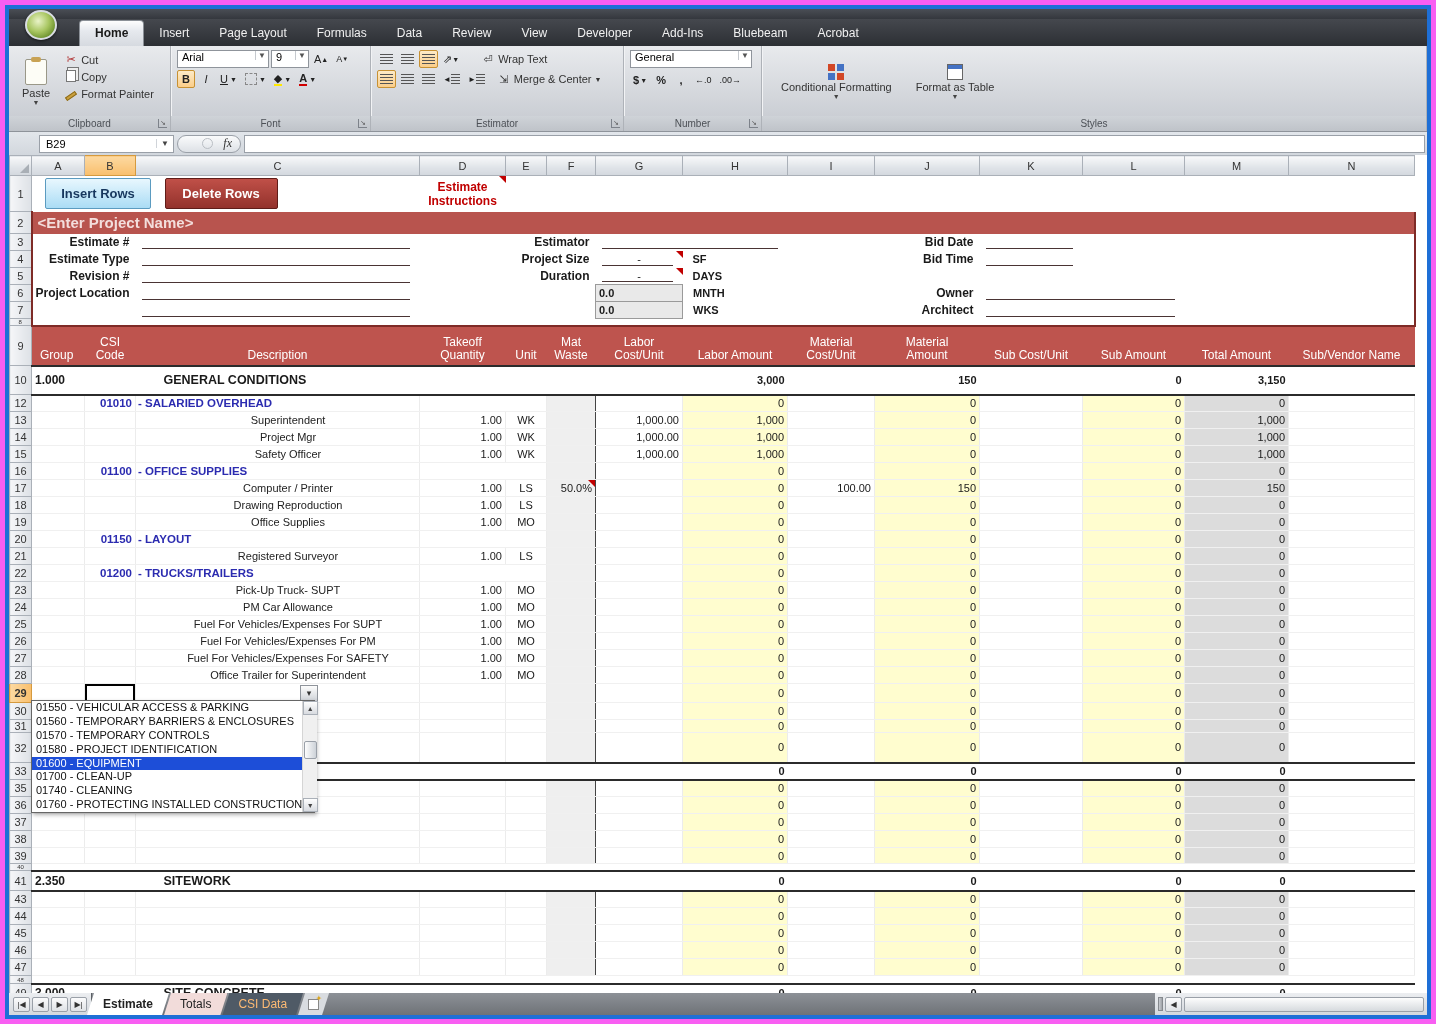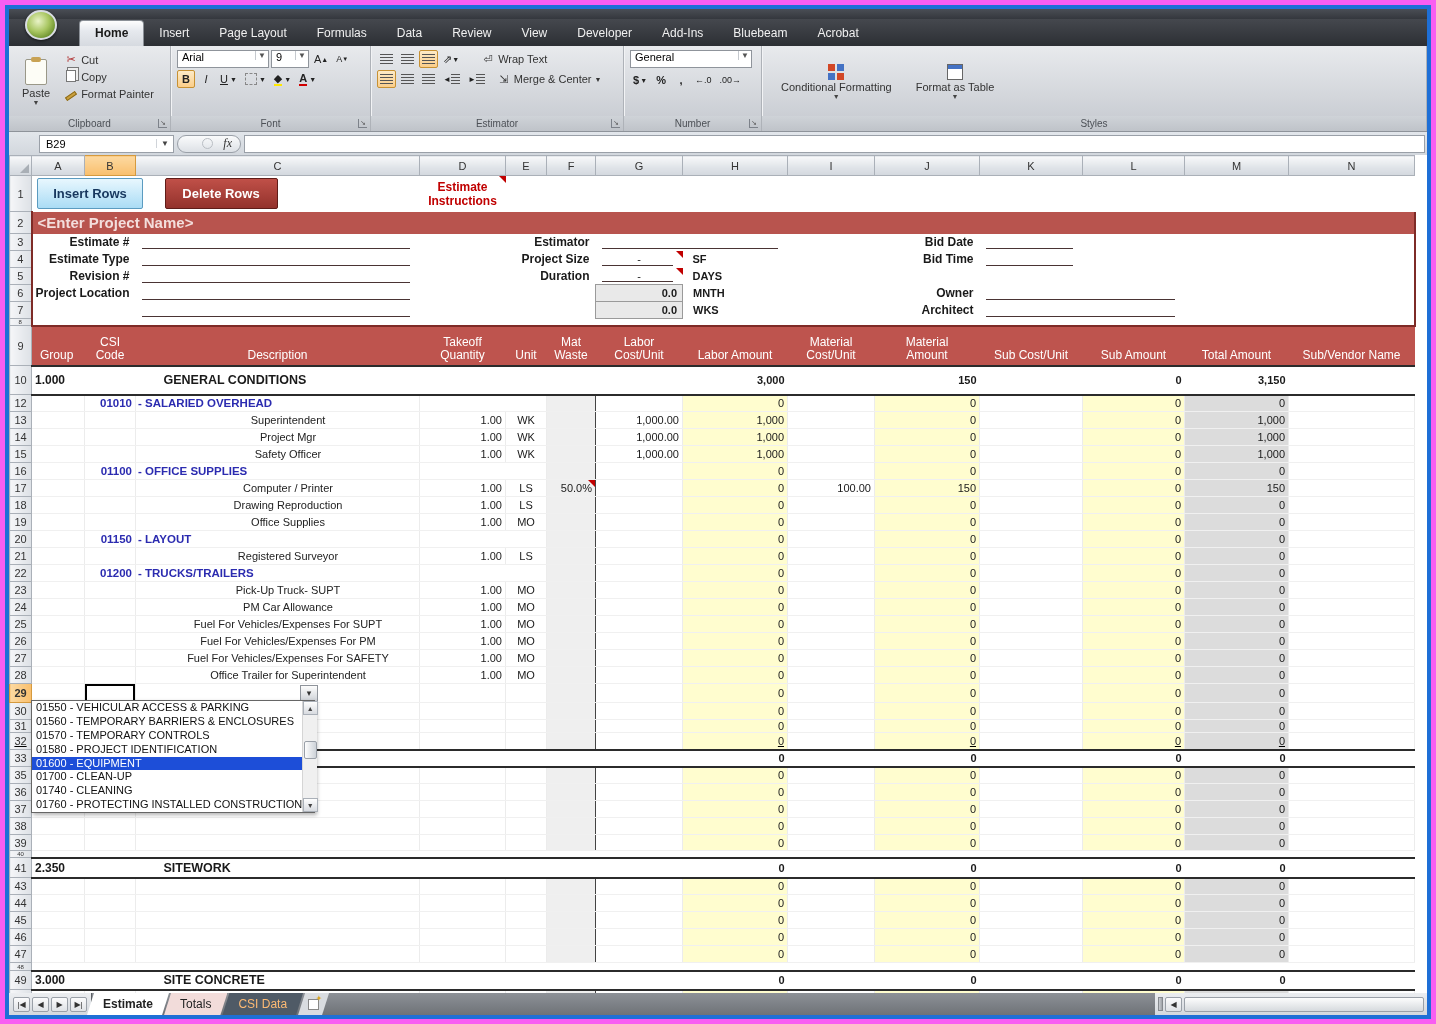--- a/index.html
+++ b/index.html
@@ -88,34 +88,34 @@
   thead th.corner { position:relative; }
   thead th.corner::after { content:""; position:absolute; right:2px; bottom:2px; border-left:9px solid transparent; border-bottom:9px solid #a9afb6; }
 
   tbody th { background:linear-gradient(90deg,#f5f6f8,#dde1e6); border:1px solid #aab0b8; font-size:11px; font-weight:normal; color:#333; text-align:center; overflow:hidden; }
   tbody th.sel { background:linear-gradient(90deg,#fcd9a1,#f9bf6d); border-color:#d59a3e; font-weight:bold; }
   tbody tr { height:17px; }
   tbody td { font-size:11px; color:#1a1a1a; padding:0 3px; overflow:hidden; white-space:nowrap; vertical-align:middle; }
 
   tr.btnrow { height:36px; } tr.btnrow td { border:none; }
   .cellbtn { display:inline-block; text-align:center; font-weight:bold; font-size:13px; border-radius:2px; padding:7px 0; vertical-align:middle; }
-  .cellbtn.ins { width:106px; margin-left:2px; color:#17375e; background:linear-gradient(#e8f7fe,#aadcf5); border:1px solid #5b9bc0; }
+  .cellbtn.ins { width:106px; margin-left:10px; color:#17375e; background:linear-gradient(#e8f7fe,#aadcf5); border:1px solid #5b9bc0; }
   .cellbtn.del { width:113px; margin-left:26px; color:#fff; background:linear-gradient(#c05048,#93322c); border:1px solid #5f1d19; }
   td.instr { color:#c00000; font-weight:bold; font-size:12px; text-align:center; white-space:pre-line; line-height:14px; position:relative; overflow:visible; }
 
   tr.banner { height:22px; }
   tr.banner td { background:#b8544e; color:#f3dedc; font-weight:bold; font-size:15px; padding-left:5px; border-left:2px solid #7e2b27; border-right:2px solid #7e2b27; }
 
   tr.info td { border:none; position:relative; }
   tr.info td:first-of-type { border-left:2px solid #7e2b27; }
   tr.info td:last-of-type { border-right:2px solid #7e2b27; }
   td.lbl { font-weight:bold; text-align:right; font-size:12px; padding-right:6px; }
   td.ul::after, td.ulv::after { content:""; position:absolute; left:6px; right:10px; bottom:2px; border-bottom:1px solid #4a3434; }
   td.ulv { text-align:center; }
-  td.box { background:#e9e9e9; border:1px solid #9a9a9a !important; text-align:right; font-weight:bold; padding-right:5px; }
+  td.box { background:#e9e9e9; border:1px solid #9a9a9a !important; text-align:left; font-weight:bold; padding-right:5px; }
   td.unit { font-size:11px; font-weight:bold; padding-left:10px; }
 
   tr.sp { } tr.sp th { font-size:6px; }
   tr.sp td { border:none; }
   tr.sp.red td { border-bottom:2px solid #7e2b27; border-left:2px solid #7e2b27; border-right:2px solid #7e2b27; }
 
   tr.colhead { height:40px; }
   tr.colhead td { background:#be544e; color:#fff; font-size:12px; text-align:center; vertical-align:bottom; white-space:pre-line; line-height:13px; padding:3px 2px; }
   tr.colhead td.hl { text-align:left; padding-left:8px; }
 
@@ -844,21 +844,21 @@
                 <td class="fg"></td>
                 <td></td>
                 <td class="amt">0</td>
                 <td></td>
                 <td class="amt">0</td>
                 <td></td>
                 <td class="amt">0</td>
                 <td class="tot">0</td>
                 <td></td>
               </tr>
-              <tr class="item" style="height: 17px; text-decoration: underline;">
+              <tr class="item" style="height: 30px;">
                 <th>32</th>
                 <td></td>
                 <td></td>
                 <td></td>
                 <td></td>
                 <td></td>
                 <td class="fg"></td>
                 <td></td>
                 <td class="amt">0</td>
                 <td></td>

